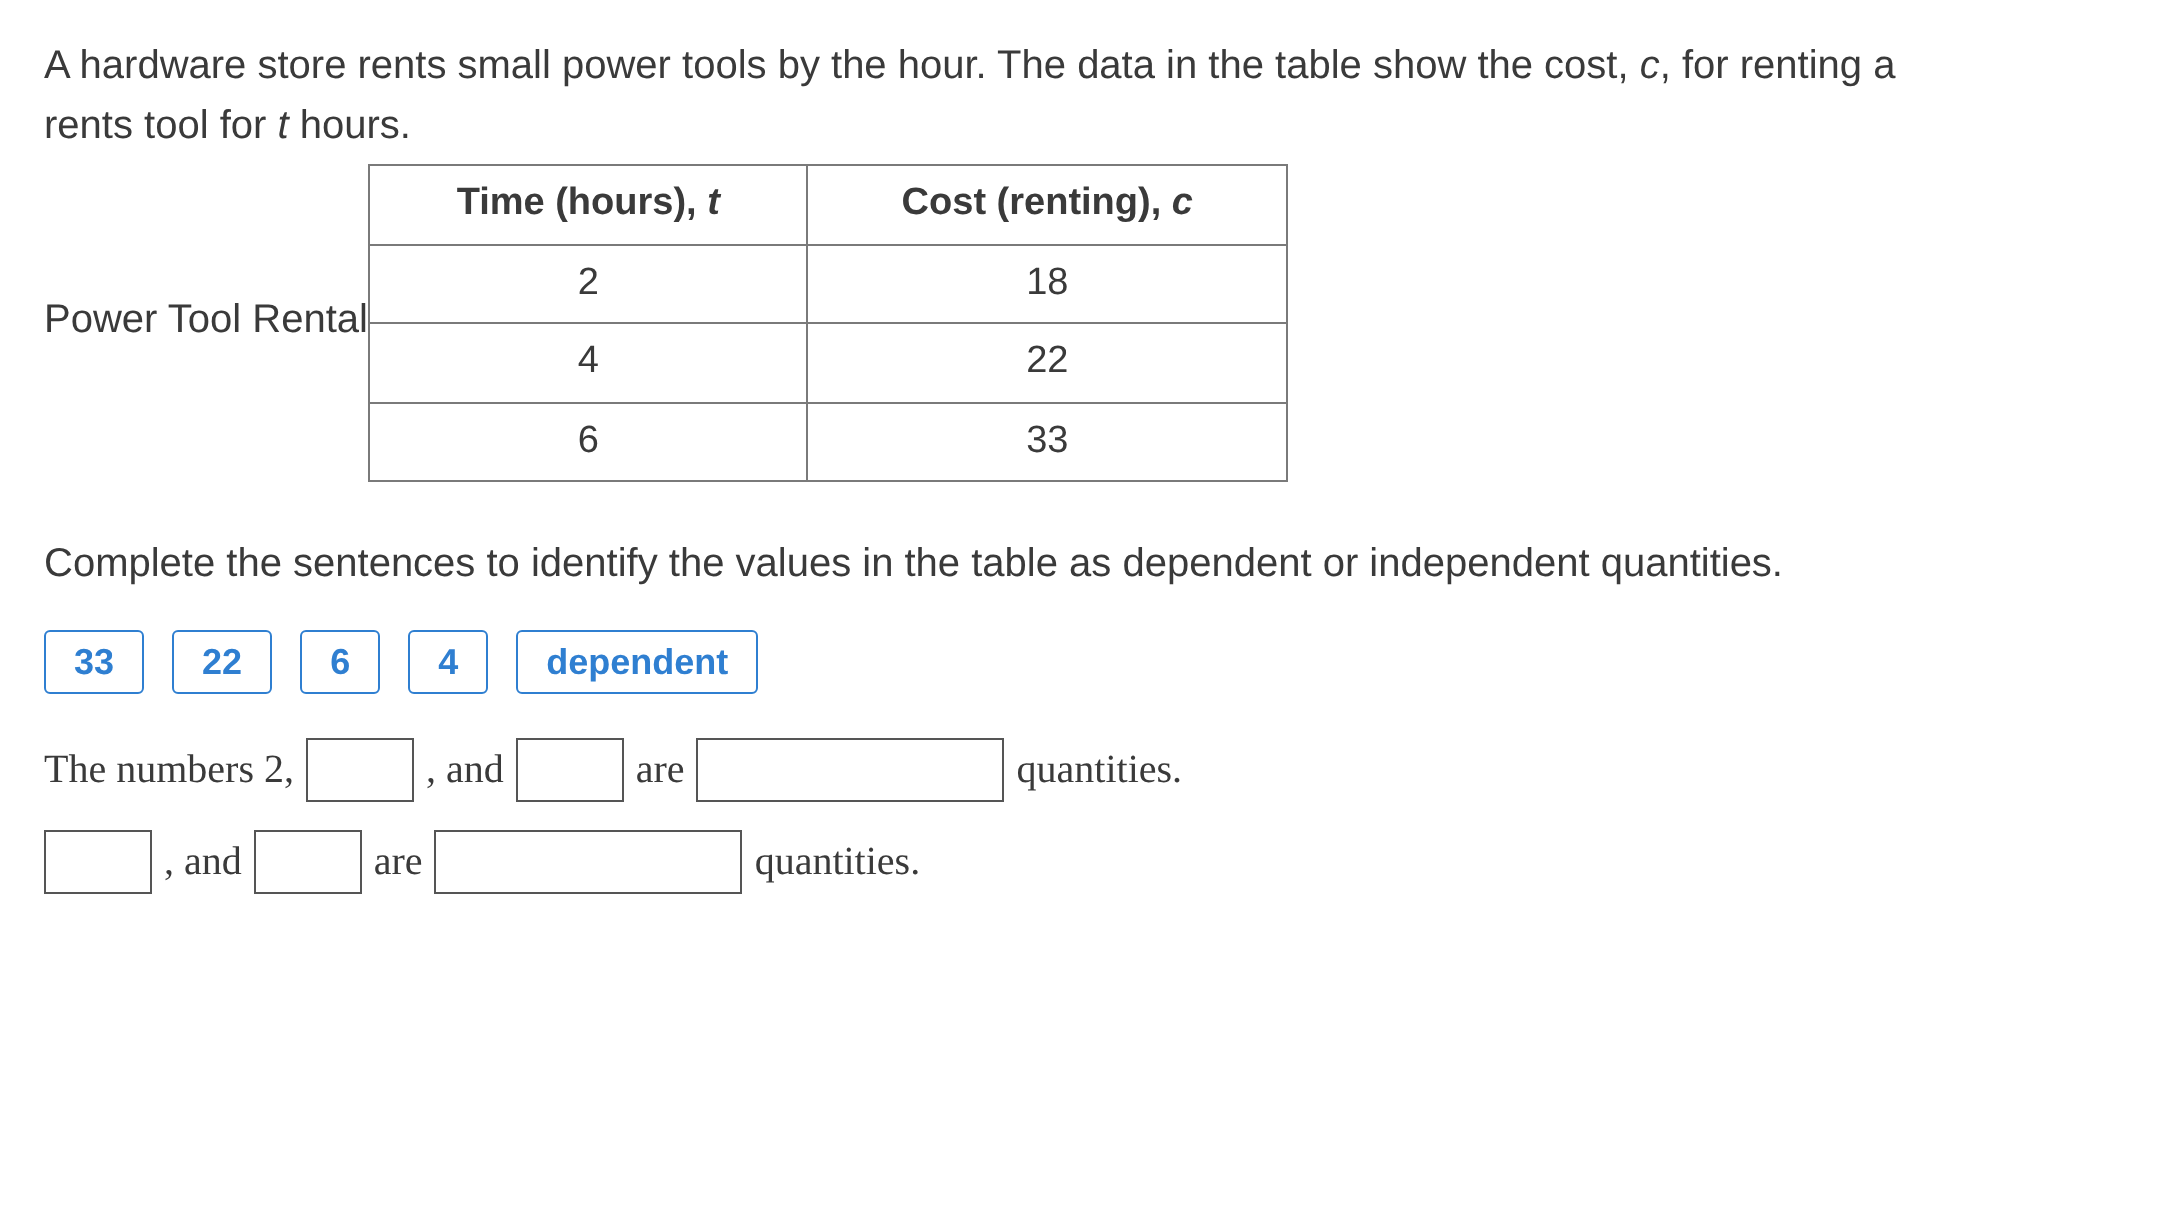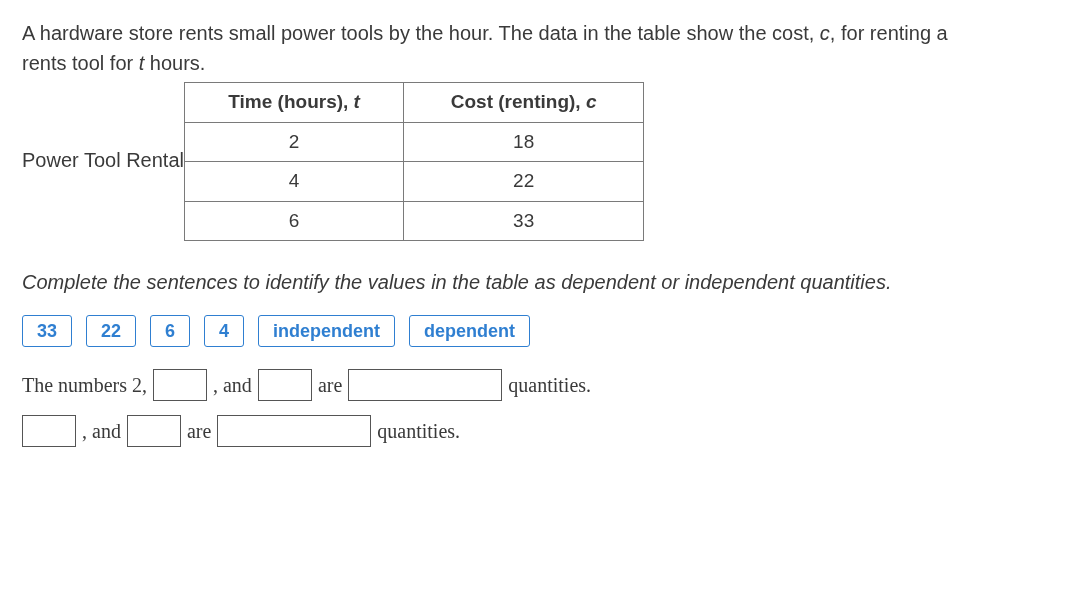--- a/index.html
+++ b/index.html
@@ -42,21 +42,20 @@
     table.data-table th {
       font-weight: bold;
       background: #fff;
     }
     table.data-table th .var {
       font-style: italic;
       font-weight: bold;
     }
     .instructions p {
       margin: 10px 0;
-      font-style: italic;
     }
     .choices {
       display: flex;
       gap: 14px;
       margin: 18px 0 22px 0;
       flex-wrap: wrap;
     }
     .choice {
       border: 1.5px solid #2f7fd1;
       color: #2f7fd1;
@@ -135,21 +134,20 @@
 
 <div class="instructions">
   <p>Complete the sentences to identify the values in the table as dependent or independent quantities.</p>
 </div>
 
 <div class="choices">
   <div class="choice">33</div>
   <div class="choice">22</div>
   <div class="choice">6</div>
   <div class="choice">4</div>
-  <div class="choice">independent</div>
   <div class="choice">dependent</div>
 </div>
 
 <div class="sentence-row">
   <span class="frag">The numbers 2,</span>
   <span class="drop-slot"></span>
   <span class="frag">, and</span>
   <span class="drop-slot"></span>
   <span class="frag">are</span>
   <span class="drop-slot wide"></span>

